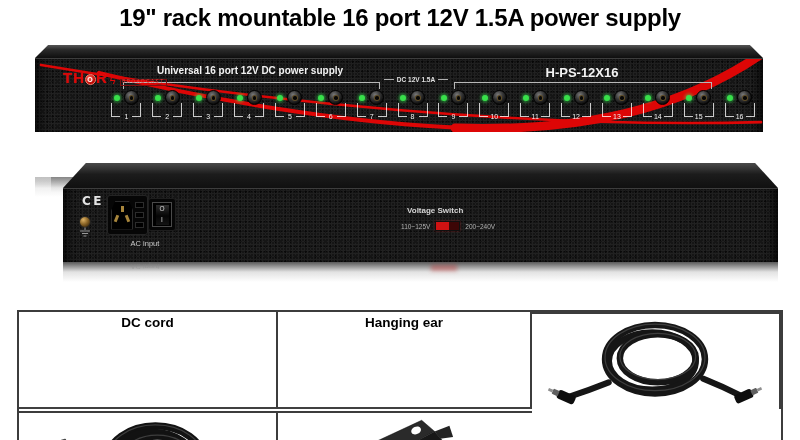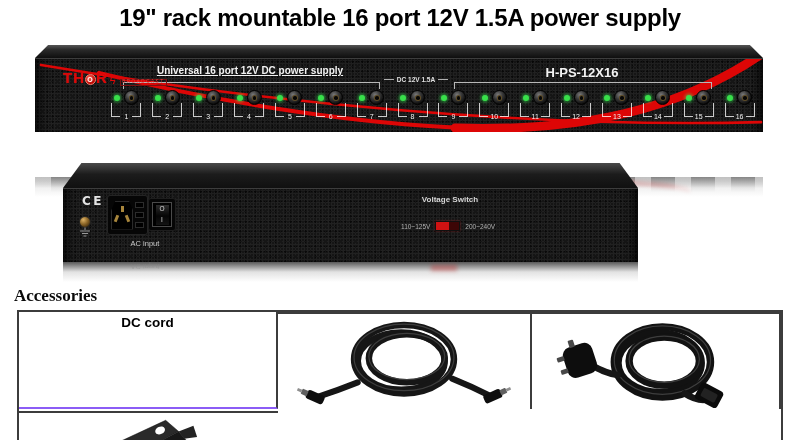--- a/index.html
+++ b/index.html
@@ -7,21 +7,21 @@
   .canvas{position:relative;width:800px;height:440px;background:#fff;overflow:hidden;
           font-family:"Liberation Sans",sans-serif;}
 
   
   .page-title{position:absolute;top:4px;left:0;width:100%;text-align:center;
     font-size:24px;font-weight:bold;color:#000;letter-spacing:-0.3px;}
 
   
   .unit{position:absolute;}
   .unit.front{left:35px;top:45px;width:728px;}
-  .unit.rear{left:63px;top:163px;width:575px;}
+  .unit.rear{left:63px;top:163px;width:715px;}
   .bevel{width:100%;}
   .front-bevel{height:13px;clip-path:polygon(1.8% 0,98.2% 0,100% 100%,0 100%);
     background:linear-gradient(180deg,#555 0%,#2b2b2b 35%,#0e0e0e 100%);}
   .rear-bevel{height:25px;clip-path:polygon(3.2% 0,96.8% 0,100% 100%,0 100%);
     background:linear-gradient(180deg,#4a4a4a 0%,#1c1c1c 45%,#101010 100%);}
   .face{position:relative;width:100%;height:74px;background-color:#151515;
     background-image:radial-gradient(rgba(255,255,255,.05) 1px,transparent 1.2px),
                      radial-gradient(rgba(0,0,0,.55) 1px,transparent 1.2px);
     background-size:3px 3px,5px 5px;border-top:1px solid #3d3d3d;box-sizing:border-box;
     box-shadow:inset 10px 0 12px -8px #000,inset -10px 0 12px -8px #000;}
@@ -38,21 +38,21 @@
     text-shadow:0 0 1px rgba(255,60,60,.6);}
   .thor .globe{display:inline-flex;width:11px;height:11px;border-radius:50%;
     background:radial-gradient(circle at 35% 30%,#ff6a5a,#b80500 70%);
     color:#fff;font-size:7px;align-items:center;justify-content:center;
     vertical-align:1px;border:1px solid #ff7a6a;box-sizing:border-box;}
   .thor-bolt{font-size:11px;margin-left:2px;vertical-align:-1px;}
   .thor-sub{font-size:4.5px;letter-spacing:1.6px;margin-top:1px;color:#e34040;
     border:0.5px solid #7a1010;padding:0.5px 1px;display:inline-block;}
 
   .plabel{position:absolute;color:#f2f2f2;font-weight:bold;text-align:center;z-index:2;}
-  .plabel-universal{left:65px;top:6px;width:300px;font-size:10px;text-decoration:underline;}
+  .plabel-universal{left:65px;top:6px;width:300px;font-size:10px;}
   .plabel-model{left:447px;top:6px;width:200px;font-size:13px;}
   .plabel-rating{left:345px;top:17px;width:72px;font-size:6.5px;color:#e0e0e0;white-space:nowrap;}
   .plabel-rating::before,.plabel-rating::after{content:"";display:inline-block;width:10px;height:1px;
     background:#b0b0b0;vertical-align:2px;margin:0 3px;}
   .lbracket{position:absolute;top:23px;height:6px;border-top:1px solid #b8b8b8;
     border-left:1px solid #b8b8b8;border-right:1px solid #b8b8b8;z-index:1;}
   .lbracket-left{left:88px;width:255px;}
   .lbracket-right{left:419px;width:256px;}
 
   .ports{position:absolute;left:74px;top:30px;width:648px;height:28px;display:flex;gap:6px;z-index:2;}
@@ -105,33 +105,33 @@
   .fuse-slot{height:6px;border:1px solid #2c2c2c;background:#000;box-sizing:border-box;}
   .rocker{position:absolute;left:85px;top:9px;width:28px;height:33px;background:#060606;
     border:1px solid #1e1e1e;border-radius:3px;display:flex;align-items:center;justify-content:center;box-sizing:border-box;}
   .rocker-frame{width:20px;height:25px;border:1px solid #4a4a4a;background:#000;
     display:flex;align-items:center;justify-content:center;box-sizing:border-box;}
   .rocker-key{width:13px;height:20px;background:linear-gradient(180deg,#2d2d2d,#050505 55%,#141414);
     display:flex;flex-direction:column;align-items:center;justify-content:space-between;
     padding:1px 0;box-sizing:border-box;font-size:6.5px;color:#ddd;line-height:1;}
   .ac-label{position:absolute;left:52px;top:50px;width:60px;text-align:center;
     font-size:7.5px;color:#c9c9c9;}
-  .vs-title{position:absolute;left:344px;top:6px;width:86px;text-align:center;
+  .vs-title{position:absolute;left:344px;top:17px;width:86px;text-align:left;
     font-size:8px;font-weight:bold;color:#d6d6d6;}
   .vs-row{position:absolute;left:338px;top:32px;display:flex;align-items:center;gap:5px;}
   .vs-text{font-size:6.5px;color:#b2b2b2;}
   .vs-slider{width:25px;height:10px;border:1px solid #101010;box-sizing:border-box;
     background:linear-gradient(90deg,#d01212 0 55%,#3d0606 55%);box-shadow:0 0 2px rgba(255,40,40,.4);}
 
   
   .acc-heading{position:absolute;left:14px;top:286px;font-family:"Liberation Serif",serif;
     font-size:17px;font-weight:bold;color:#0a0a0a;}
   .acc-table{position:absolute;left:17px;top:310px;width:766px;display:grid;
     grid-template-columns:34% 33.3% 32.7%;row-gap:2px;border:2px solid #3c3c3c;background:#fff;box-sizing:border-box;}
-  .acc-head{border-bottom:2px solid #8b5cf6;text-align:center;font-size:13.5px;font-weight:bold;
+  .acc-head{border-bottom:2px solid #404040;text-align:center;font-size:13.5px;font-weight:bold;
     color:#000;padding:3px 0 4px;box-sizing:border-box;}
   .acc-cell{border-top:2px solid #3c3c3c;height:97px;display:flex;align-items:center;
     justify-content:center;box-sizing:border-box;background:#fff;}
   .acc-head:not(:last-of-type),.acc-cell:not(:last-of-type){border-right:2px solid #3c3c3c;}
   .cbl7{fill:none;stroke:#161616;stroke-width:7;stroke-linecap:round;}
   .cbl8{fill:none;stroke:#121212;stroke-width:8;stroke-linecap:round;}
   .cbl6{fill:none;stroke:#161616;stroke-width:6.5;stroke-linecap:round;}
   .chl{fill:none;stroke:#454545;stroke-width:1.3;opacity:.85;}
 </style>
 </head>
@@ -377,24 +377,24 @@
         <span class="vs-slider"></span>
         <span class="vs-text">200~240V</span>
       </div>
     </div>
     <div class="reflection rear-reflection">
       <span class="refl-acinput">AC input</span>
       <span class="vs-smudge"></span>
     </div>
   </div>
 
-  <div class="acc-heading">Accessories</div>
 
   <div class="acc-table">
     <div class="acc-head">DC cord</div>
+    <div class="acc-head">Hanging ear</div>
 
     <div class="acc-cell">
       <svg width="222" height="92" viewBox="0 0 240 96">
         <ellipse class="cbl7" cx="120" cy="45" rx="54" ry="37"></ellipse>
         <ellipse class="cbl7" cx="117" cy="47" rx="47" ry="31"></ellipse>
         <ellipse class="cbl7" cx="123" cy="44" rx="41" ry="26"></ellipse>
         <ellipse class="chl" cx="120" cy="43" rx="54" ry="36"></ellipse>
         <ellipse class="chl" cx="123" cy="42" rx="41" ry="25"></ellipse>
         <path class="cbl6" d="M70,70 C50,78 38,82 26,86"></path>
         <path class="cbl6" d="M172,66 C192,74 204,80 214,85"></path>

